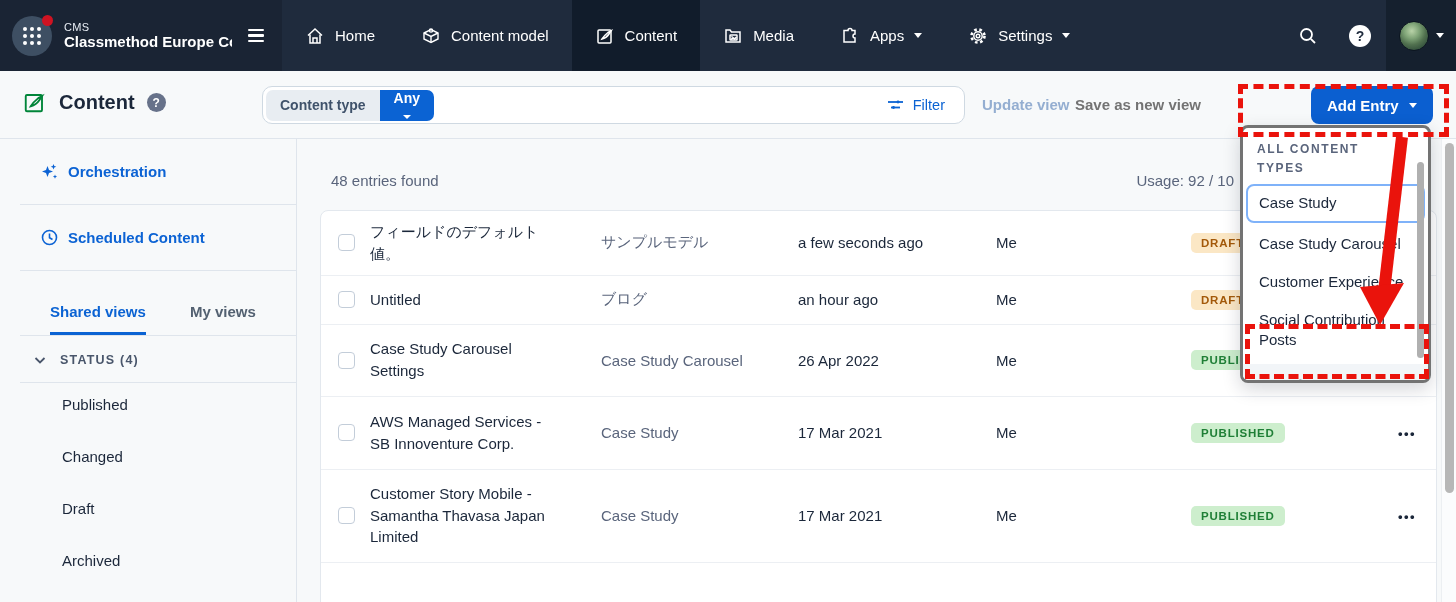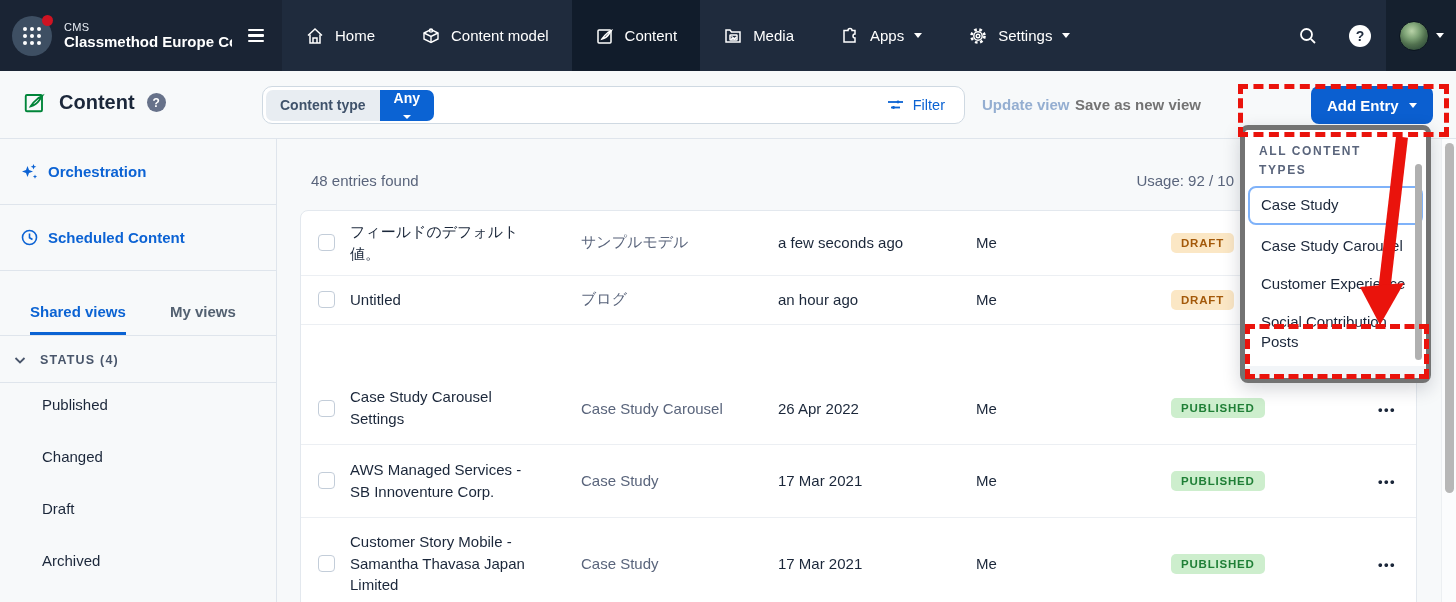--- a/index.html
+++ b/index.html
@@ -38,21 +38,21 @@
   .filter-pillbox { position:absolute; left:262px; top:15px; width:703px; height:38px; background:#fff; border:1px solid #cfd9e2; border-radius:10px; display:flex; align-items:center; padding:3px; }
   .pill-label { background:#e8edf2; color:#3f526b; font-size:14px; font-weight:700; height:31px; display:flex; align-items:center; padding:0 14px; border-radius:7px 0 0 7px; cursor:pointer; }
   .pill-value { background:#0b63d3; color:#fff; font-size:14px; font-weight:700; height:31px; display:flex; align-items:center; gap:9px; padding:0 14px; border-radius:0 7px 7px 0; cursor:pointer;flex-direction:column; }
   .filter-link { margin-left:auto; display:flex; align-items:center; gap:9px; color:#0b63d3; font-size:14.5px; padding:0 16px; cursor:pointer; }
   .hdr-link-muted { position:absolute; left:982px; top:25px; font-size:15px; font-weight:600; color:#94aed1; cursor:default; }
   .hdr-link { position:absolute; left:1075px; top:25px; font-size:15px; font-weight:700; color:#737373; cursor:pointer; }
   .add-entry-btn { position:absolute; left:1311px; top:15px; height:38px; padding:0 16px; background:#0b5fd0; border:none; border-radius:8px; color:#fff; font-size:15px; font-weight:700; font-family:inherit; display:flex; align-items:center; gap:10px; cursor:pointer; }
 
   
   .page-body { display:flex; height:463px; }
-  .sidebar { width:277px; flex:0 0 auto; border-right:1px solid #dfe5ec; }
+  .sidebar { width:277px; flex:0 0 auto; border-right:1px solid #dfe5ec;margin-left:20px; }
   .sb-block { border-bottom:1px solid #dfe5ec; }
   .sb-link { display:flex; align-items:center; gap:9px; padding:23px 20px; color:#0c63d4; font-size:15px; font-weight:600; cursor:pointer; }
   .sb-tabs { display:flex; padding:0 0 0 30px; height:64px; align-items:flex-end; gap:44px; }
   .sb-tab { font-size:15px; padding-bottom:12px; cursor:pointer; color:#536171; font-weight:600; border-bottom:3px solid transparent; }
   .sb-tab.active { color:#0b63d3; font-weight:700; border-bottom-color:#0b63d3; }
   .sb-view-all { padding:15px 0 15px 42px; font-size:15px; color:#1b273a; cursor:pointer; }
   .sb-status-head { display:flex; align-items:center; padding:16px 0 14px 12px; cursor:pointer; }
   .sb-status-head .chev { margin-right:12px; display:flex; }
   .sb-status-label { font-size:12.5px; font-weight:700; letter-spacing:1.2px; color:#49566b; }
   .sb-status-items { border-bottom:none; }
@@ -60,35 +60,35 @@
 
   
   .main { position:relative; flex:1; }
   .meta-left { position:absolute; left:34px; top:33px; font-size:15px; color:#5a657c; }
   .meta-usage { position:absolute; right:222px; top:33px; font-size:15px; color:#5a657c; white-space:nowrap; }
   .entries-table { position:absolute; left:23px; top:71px; width:1117px; background:#fff; border:1px solid #e3e8ee; border-radius:8px 8px 0 0; min-height:420px; }
   .t-grid { display:grid; grid-template-columns:48px 232px 197px 198px 195px 207px 40px; align-items:center; }
   .t-head { height:42px; background:#f7f9fa; border-bottom:1px solid #e3e8ee; border-radius:8px 8px 0 0; font-size:14.5px; font-weight:700; color:#1b273a; }
   .t-row { border-bottom:1px solid #eceff3; font-size:15px; }
   .t-row:nth-child(1){ min-height:51px; } .t-row:nth-child(2){ min-height:49px; }
-  .t-row:nth-child(3){ min-height:72px;margin-top:48px; } .t-row:nth-child(4){ min-height:73px; }
+  .t-row:nth-child(3){ min-height:72px; } .t-row:nth-child(4){ min-height:73px; }
   .t-row:nth-child(5){ min-height:93px; }
   .cell-name { padding:10px 38px 10px 1px; color:#1b273a; line-height:1.45; cursor:pointer; }
   .cell-type { color:#5a657c; }
   .cell-upd, .cell-by { color:#1b273a; }
   .checkbox { width:17px; height:17px; border:1.5px solid #c3cdd9; border-radius:4px; background:#fff; margin-left:17px; cursor:pointer; }
   .sort-arrow { font-size:8px; color:#5a657c; margin-left:9px; vertical-align:2px; }
   .badge { display:inline-block; font-size:11.5px; font-weight:700; letter-spacing:.8px; padding:4px 10px; border-radius:5px; }
   .badge.draft { background:#fbe7c5; color:#a3590a; }
   .badge.published { background:#cdeecd; color:#1f7f36; }
   .dots-btn { font-size:13px; font-weight:700; letter-spacing:1.5px; color:#1b273a; background:none; border:none; cursor:pointer; font-family:inherit; }
   .col-sortable { cursor:pointer; }
 
   
-  .dropdown { position:absolute; left:1240px; top:125px; width:191px; height:258px; background:#fff; border:5px solid #737373; border-radius:8px; box-shadow:0 6px 18px rgba(20,30,50,.18); overflow:hidden; z-index:30; }
+  .dropdown { position:absolute; left:1240px; top:125px; width:191px; height:258px; background:#fff; border:3px solid #737373; border-radius:8px; box-shadow:0 6px 18px rgba(20,30,50,.18); overflow:hidden; z-index:30; }
   .dd-header { padding:12px 14px 4px; font-size:12px; font-weight:700; letter-spacing:1.6px; color:#5a657c; line-height:1.6; width:150px; }
   .dd-item { padding:9px 13px; font-size:15px; color:#1b273a; line-height:1.35; cursor:pointer; border-radius:8px; margin:0 3px; }
   .dd-item.focused { border:2px solid #7fb2f9; margin:2px 3px; padding:7px 11px; }
   .dd-item.highlighted { background:#f2f5f8; border-radius:0; margin:4px 0 0; padding:13px 13px 14px; }
   .dd-scrollbar { position:absolute; right:4px; top:34px; width:7px; height:196px; background:#b0b0b0; border-radius:4px; cursor:pointer; }
 
   
   .page-scroll-track { position:absolute; right:0; top:139px; width:15px; height:463px; background:#fbfcfd; border-left:1px solid #eceff2; z-index:40; }
   .page-scroll-thumb { position:absolute; left:3px; top:4px; width:9px; height:350px; background:#b7b7b7; border-radius:5px; cursor:pointer; }
 

